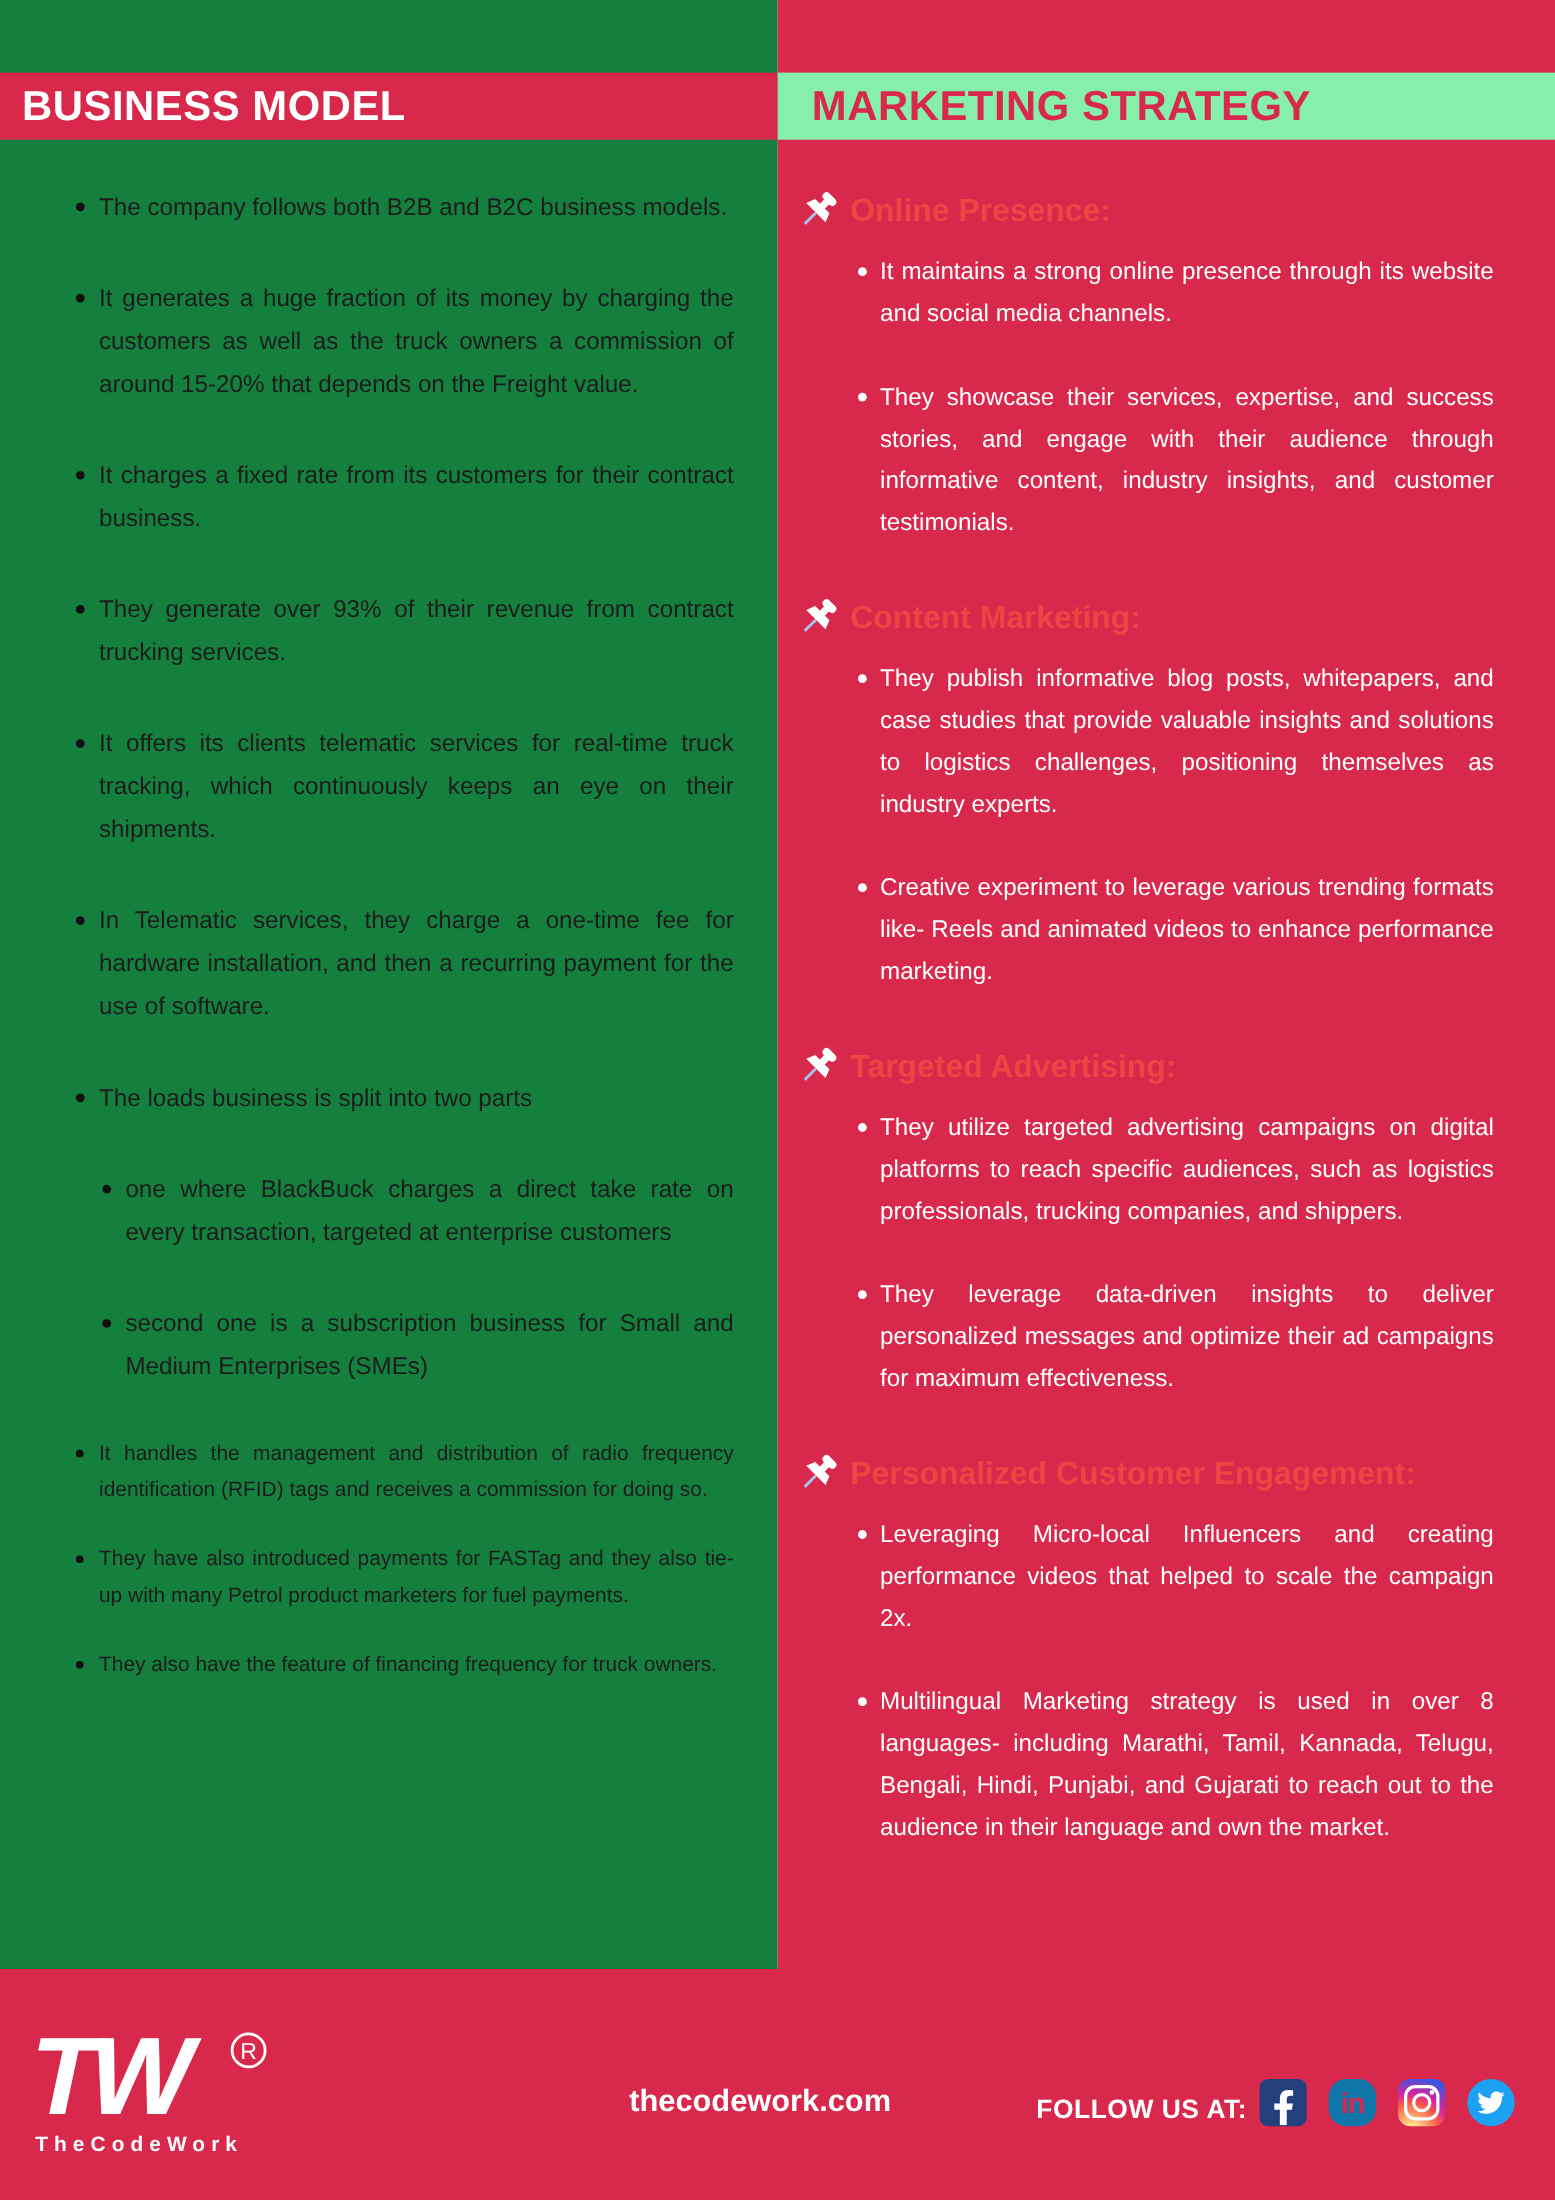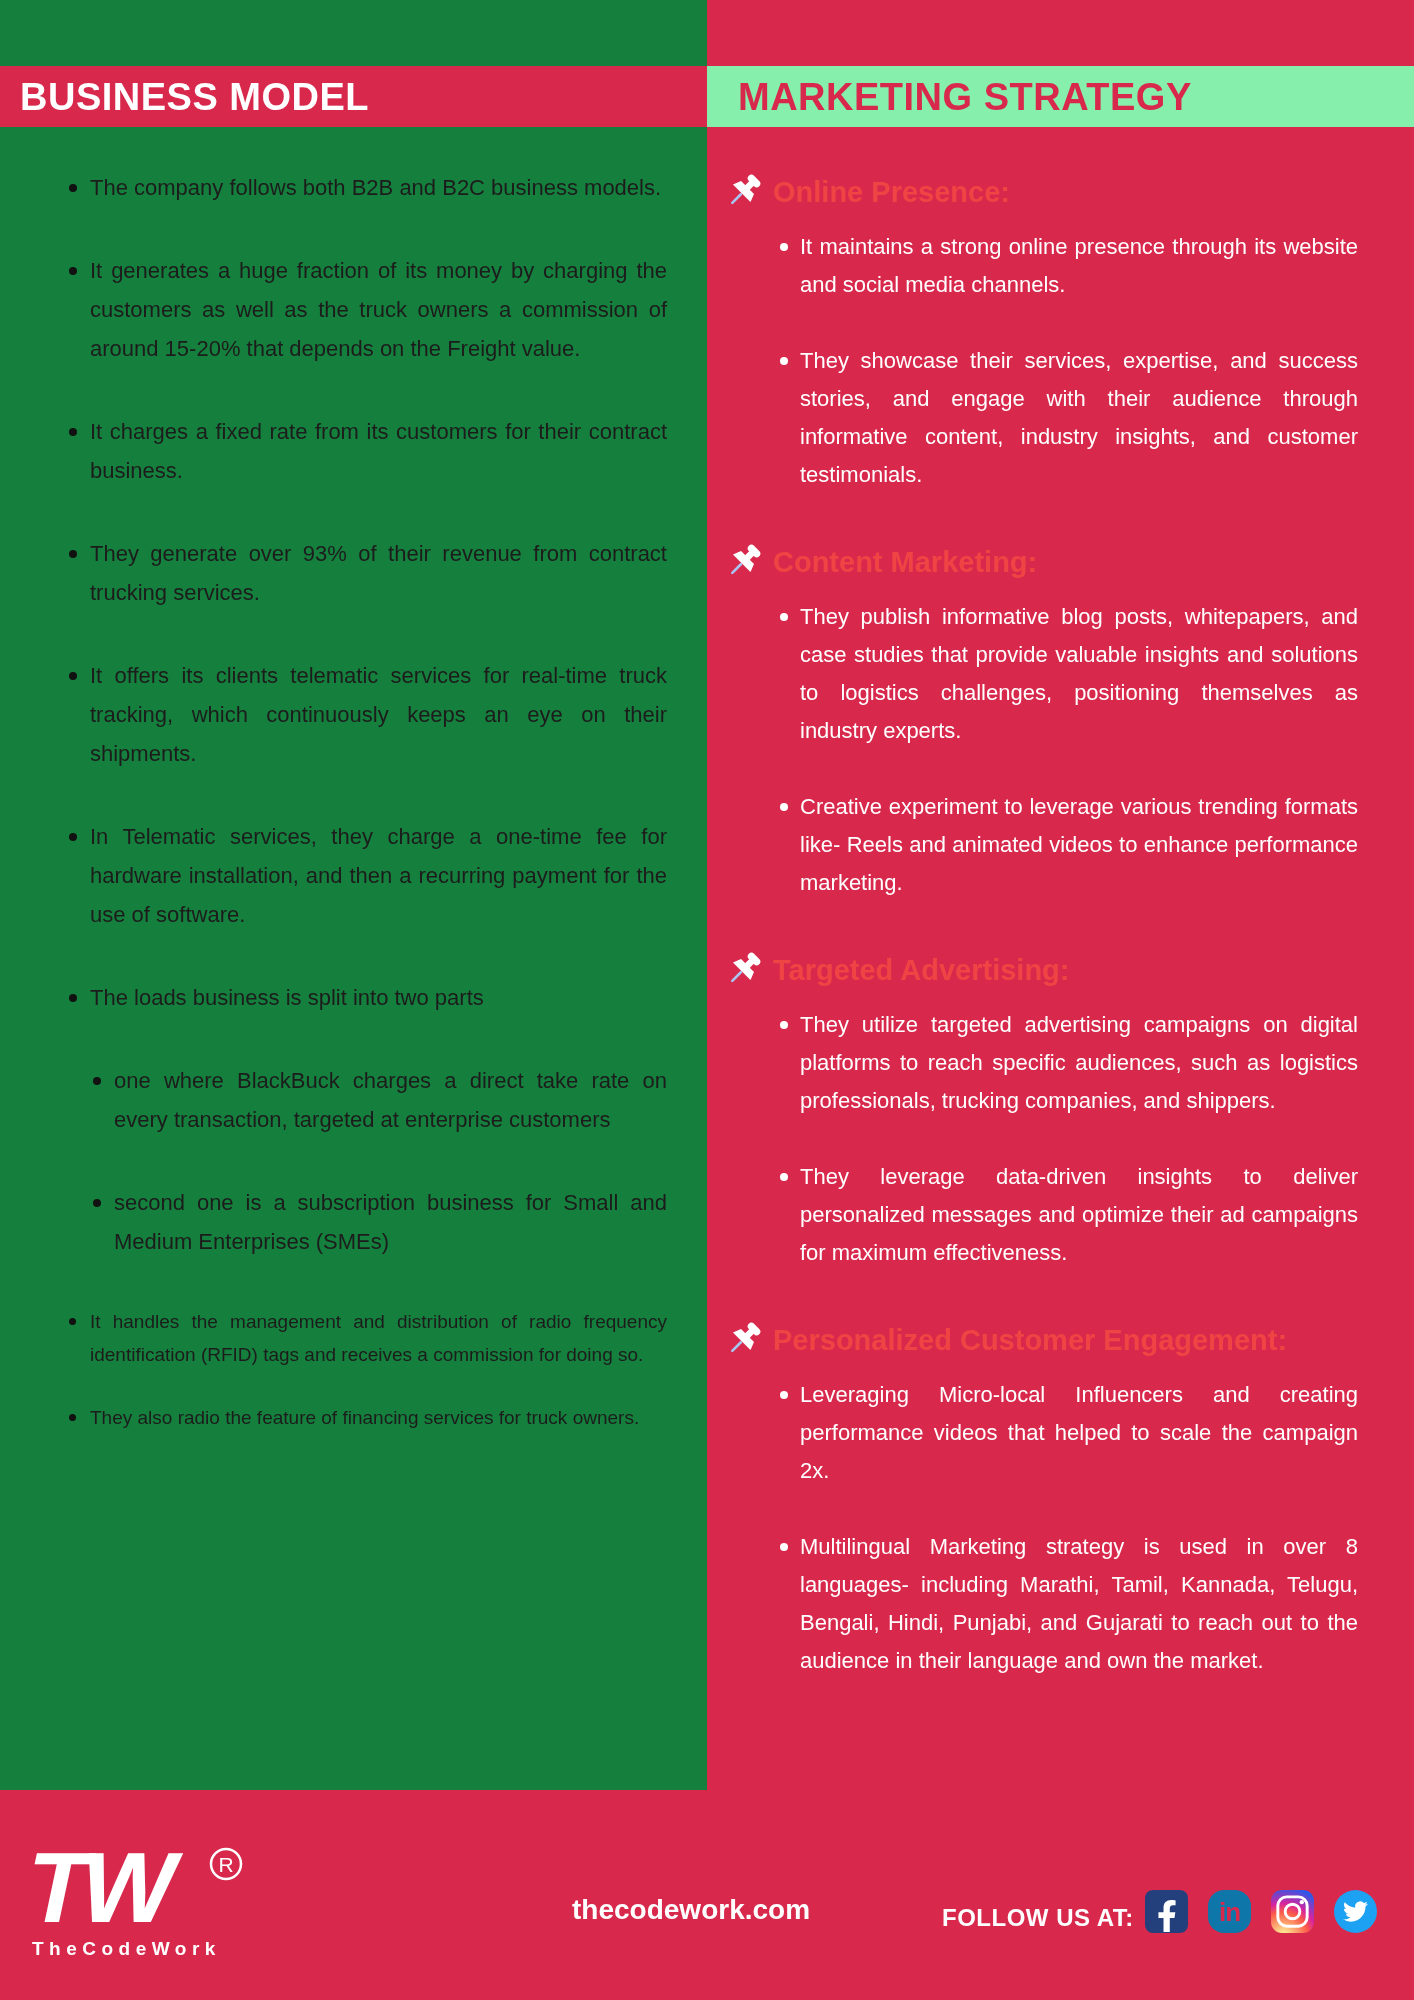--- a/index.html
+++ b/index.html
@@ -113,23 +113,26 @@
             <div class="li sub">
               <p class="txt">second one is a subscription business for Small and Medium Enterprises (SMEs)</p>
             </div>
 
         </div>
 
         <div class="li small first-small">
           <p class="txt">It handles the management and distribution of radio frequency identification (RFID) tags and receives a commission for doing so.</p>
         </div>
 
-
         <div class="li small">
-          <p class="txt">They also radio the feature of financing services for truck owners.</p>
+          <p class="txt">They have also introduced payments for FASTag and they also tie-up with many Petrol product marketers for fuel payments.</p>
+        </div>
+
+        <div class="li small">
+          <p class="txt">They also have the feature of financing frequency for truck owners.</p>
         </div>
 
     </div>
   </div>
 
   <div class="col-right"></div>
   <div class="banner banner-right">
     <h1>MARKETING STRATEGY</h1>
   </div>
 

